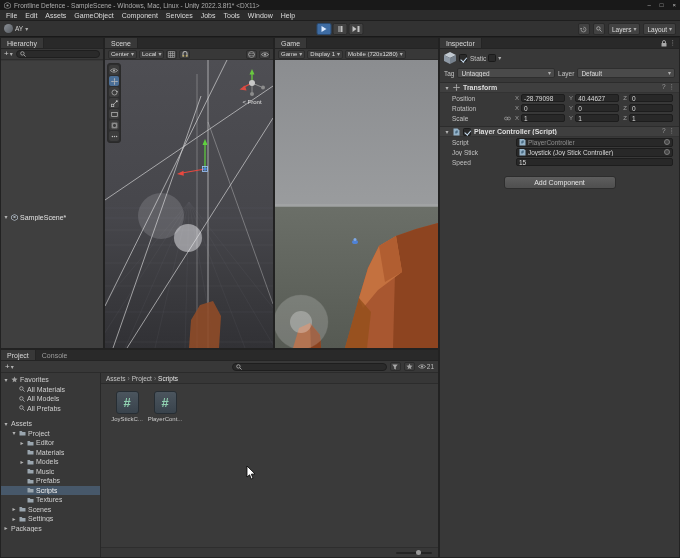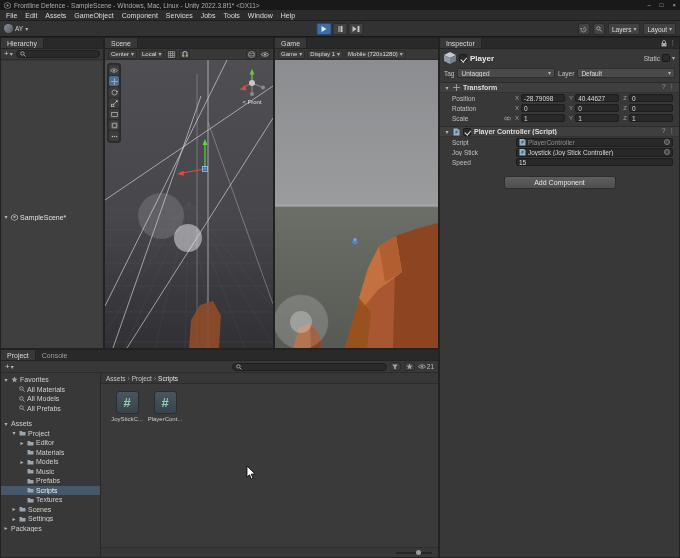--- a/index.html
+++ b/index.html
@@ -455,21 +455,20 @@
     <div class="insp-body">
       <div class="obj-header">
         <span class="ico">
             <svg width="12" height="12" viewBox="0 0 6 6">
               <polygon points="3,0 6,1.5 3,3 0,1.5" fill="#c2cad2"></polygon>
               <polygon points="0,1.5 3,3 3,6 0,4.5" fill="#8f9aa6"></polygon>
               <polygon points="3,3 6,1.5 6,4.5 3,6" fill="#76818d"></polygon>
             </svg>
           </span>
         <span class="checkbox checked"></span>
-        <span class="objname">Player</span>
         <span class="static-group">
           <span class="small-label">Static</span>
           <span class="checkbox"></span>
           <span class="caret">▾</span>
         </span>
       </div>
       <div class="tagbar">
         <span class="small-label">Tag</span>
         <div class="dropdown">
           <span class="ddtext">Untagged</span>

